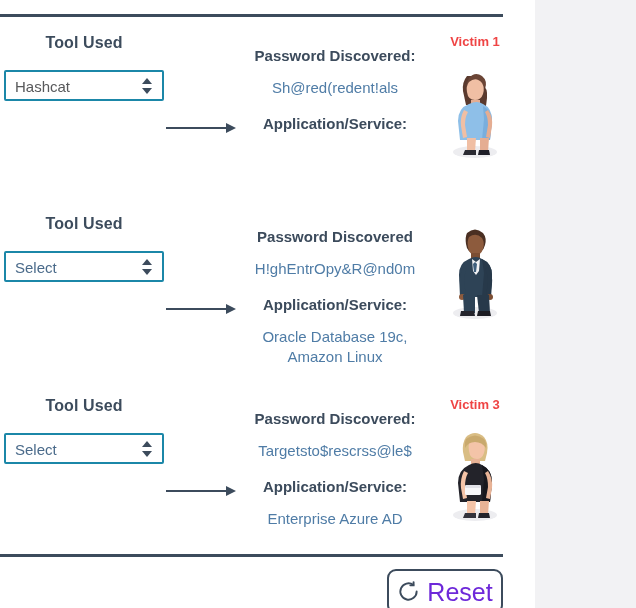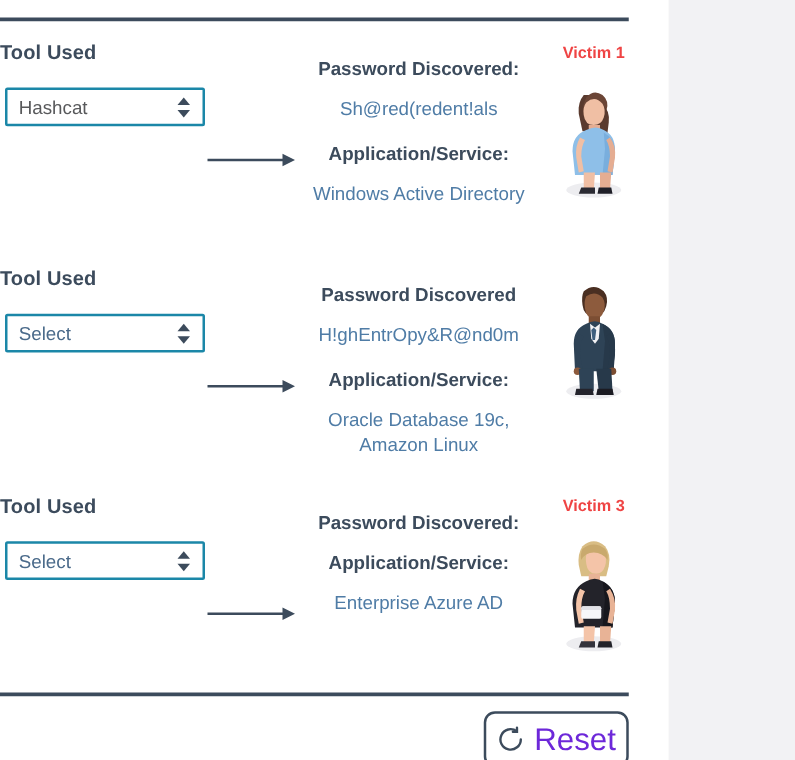--- a/index.html
+++ b/index.html
@@ -50,20 +50,21 @@
   .row-1 { top: 34px; }
   .row-2 { top: 215px; }
   .row-3 { top: 397px; }
 
   
   .tool-col {
     position: absolute;
     left: 0;
     top: 0;
     width: 168px;
+    text-align: center;
   }
   .tool-label {
     font-size: 16px;
     font-weight: bold;
     color: #3c4b5c;
     letter-spacing: 0.1px;
     margin: 0 0 18px 0;
     line-height: 18px;
   }
   .select-wrap {
@@ -219,21 +220,20 @@
 
     <div class="arrow">
       <span class="shaft"></span>
         <span class="head"></span>
     </div>
 
     <div class="info-col">
       <div class="info-head">Password Discovered:</div>
       <div class="info-val">Sh@red(redent!als</div>
       <div class="info-head">Application/Service:</div>
-      <div class="info-val last">Windows Active Directory</div>
     </div>
 
     <div class="victim-col">
       <div class="victim-label">Victim 1</div>
       <svg class="victim-art" viewBox="0 0 100 108">
         <ellipse cx="50" cy="98" rx="22" ry="6" fill="#ededf0"></ellipse>
         <path d="M42 22 q-5 6 -4 15 l3 14 14 0 3 -14 q1 -9 -4 -15 z" fill="#5a3a2e"></path>
         <path d="M44 24 q6 -7 13 -2 q6 5 3 13 q-1 5 -6 7 l-11 0 q-4 -8 1 -18 z" fill="#6b4536"></path>
         <path d="M57 30 q6 4 5 14 l-2 16 -7 -2 2 -20 z" fill="#5a3a2e"></path>
         <path d="M44 28 q7 -6 13 1 q3 5 1 11 q-2 6 -8 6 q-7 0 -8 -8 q-1 -6 2 -10 z" fill="#f0bfa4"></path>
@@ -310,20 +310,21 @@
       </div>
     </div>
 
     <div class="arrow">
       <span class="shaft"></span>
         <span class="head"></span>
     </div>
 
     <div class="info-col">
       <div class="info-head">Password Discovered:</div>
+      <div class="info-val">Targetsto$rescrss@le$</div>
       <div class="info-head">Application/Service:</div>
       <div class="info-val last">Enterprise Azure AD</div>
     </div>
 
     <div class="victim-col">
       <div class="victim-label">Victim 3</div>
       <svg class="victim-art" viewBox="0 0 100 108">
         <ellipse cx="50" cy="98" rx="22" ry="6" fill="#ededf0"></ellipse>
         <path d="M41 20 q9 -8 18 0 q5 6 3 16 l-2 8 -20 0 -2 -9 q-1 -9 3 -15 z" fill="#d9bd84"></path>
         <path d="M45 24 q7 -5 13 1 q3 5 1 11 q-2 6 -7 6 q-7 0 -8 -8 q-1 -6 1 -10 z" fill="#f4c4a8"></path>

